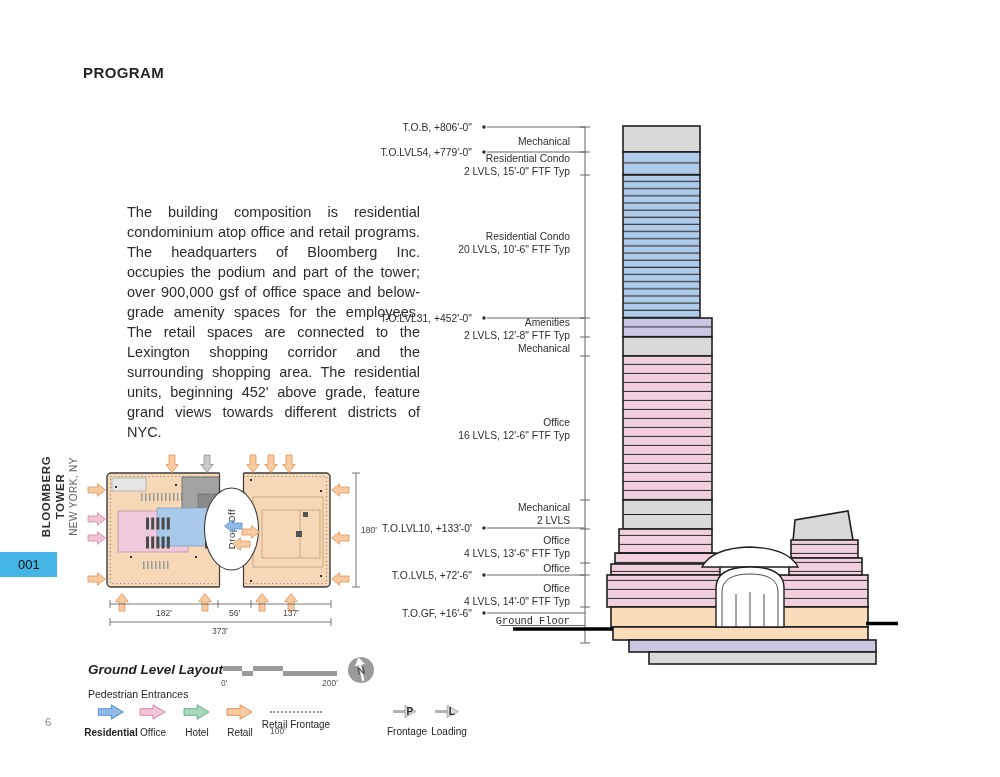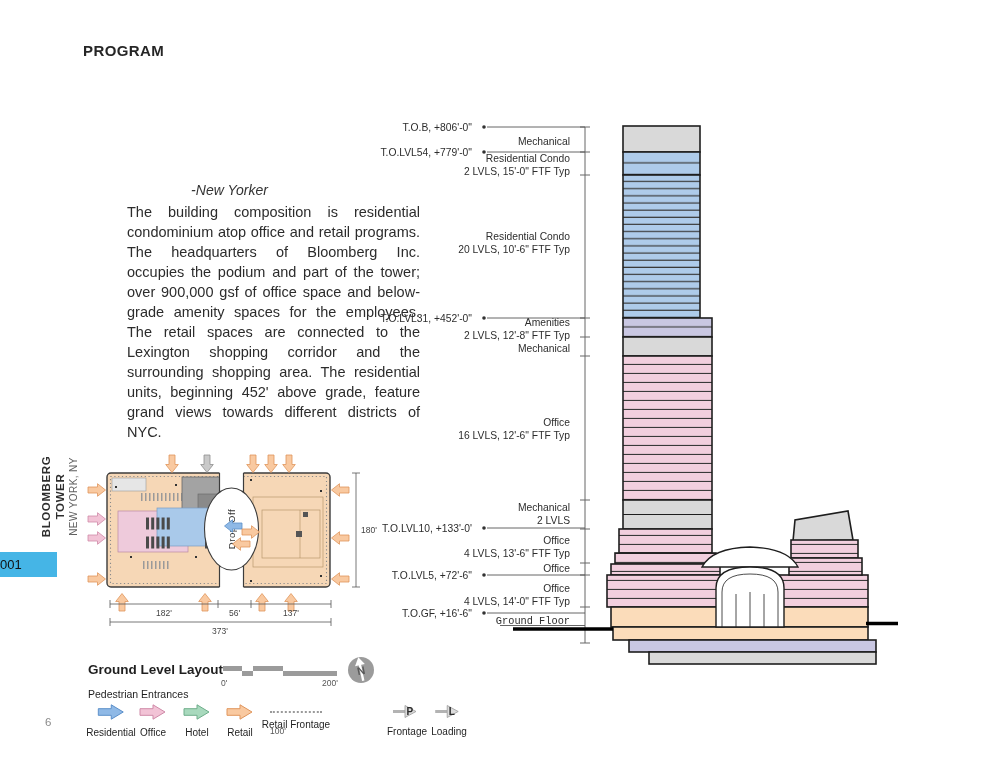--- a/index.html
+++ b/index.html
@@ -1,61 +1,60 @@
 <!DOCTYPE html>
 <html><head>
 <meta charset="utf-8">
 <style>
   html,body{margin:0;padding:0;background:#fff;}
   .canvas{position:relative;width:1000px;height:777px;background:#fff;overflow:hidden;
           font-family:"Liberation Sans",sans-serif;color:#333;}
   .abs{position:absolute;}
 
   
-  .program-title{left:83px;top:42px;font-size:15px;font-weight:bold;letter-spacing:.4px;color:#262626;}
+  .program-title{left:83px;top:64px;font-size:15px;font-weight:bold;letter-spacing:.4px;color:#262626;}
   .quote{left:83px;top:101px;width:293px;font-size:14.5px;font-style:italic;line-height:20px;
          text-align:justify;color:#3d3d3d;}
   .attribution{left:83px;top:182px;width:293px;text-align:center;font-style:italic;font-size:14px;color:#333;}
   .body-text{left:83px;top:202px;width:293px;font-size:14.5px;line-height:20px;text-align:justify;color:#2c2c2c;margin-left:44px;}
 
   
   .sidebar-rot{left:39px;top:557px;width:121px;transform:rotate(-90deg);transform-origin:0 0;
                text-align:center;line-height:1.25;}
   .sidebar-project{font-size:11.5px;font-weight:bold;letter-spacing:.6px;color:#2e2e2e;}
   .sidebar-location{font-size:10px;letter-spacing:.4px;color:#5f5f5f;}
   .badge{left:0;top:552px;width:57px;height:25px;background:#45b5e6;font-size:13px;color:#111;
-         line-height:25px;box-sizing:border-box;}
+         line-height:25px;padding-left:18px;box-sizing:border-box;}
   .page-number{left:45px;top:716px;font-size:11.5px;color:#8a8a8a;}
 
   
   .elev-labels{left:385px;top:0;width:87px;height:777px;pointer-events:none;}
   .elev-label{position:absolute;right:0;transform:translateY(-50%);font-size:10.3px;
               white-space:nowrap;color:#2d2d2d;}
   .zone-labels{left:420px;top:0;width:150px;height:777px;pointer-events:none;}
   .zone-label{position:absolute;right:0;transform:translateY(-50%);font-size:10.3px;line-height:13px;
               text-align:right;white-space:pre-line;color:#2d2d2d;padding-left:15px;}
 
   
-  .legend-title{left:88px;top:662px;font-size:13.5px;font-weight:bold;color:#1f1f1f;}
+  .legend-title{left:88px;top:662px;font-size:13.5px;font-weight:bold;color:#1f1f1f;font-style:italic;}
   .ped-title{left:88px;top:688px;font-size:10.5px;color:#1f1f1f;}
   .leg-item{position:absolute;top:703px;transform:translateX(-50%);text-align:center;}
   .leg-label{font-size:10px;color:#1f1f1f;margin-top:2px;white-space:nowrap;}
   .frontage-dots{width:52px;height:0;border-top:2px dotted #9a9a9a;margin:8px auto 6px auto;}
   .scalebar{left:223px;top:666px;width:114px;height:10px;}
   .sb-seg{position:absolute;background:#9b9b9b;height:5px;}
   .sb-label{position:absolute;top:678px;font-size:8.5px;color:#555;}
   svg text{font-family:"Liberation Sans",sans-serif;}
 </style>
 </head>
 <body>
 
 <div class="canvas">
 
   <div class="abs program-title">PROGRAM</div>
-  <div class="abs attribution">-New Yorker</div>
   <div class="abs body-text">The building composition is residential condominium atop office and retail programs. The headquarters of Bloomberg Inc. occupies the podium and part of the tower; over 900,000 gsf of office space and below-grade amenity spaces for the employees. The retail spaces are connected to the Lexington shopping corridor and the surrounding shopping area. The residential units, beginning 452' above grade, feature grand views towards different districts of NYC.</div>
 
   <div class="abs sidebar-rot">
     <div class="sidebar-project">BLOOMBERG TOWER</div>
     <div class="sidebar-location">NEW YORK, NY</div>
   </div>
   <div class="abs badge">001</div>
   <div class="abs page-number">6</div>
 
   <div class="abs elev-labels">
@@ -291,21 +290,21 @@
       <rect x="13.8" y="8" width="2.4" height="18"></rect>
       <polygon points="15,2 20,10 10,10"></polygon>
     </g>
     <text x="15" y="19.5" text-anchor="middle" font-size="11" font-weight="bold" fill="#5a5a5a" transform="rotate(-12 15 15)">N</text>
   </svg>
 
   <div class="abs ped-title">Pedestrian Entrances</div>
 
   <div>
 
-      <div class="leg-item" style="left: 111px; --fill: #8fb9e6; --stroke: #5b8fc9;">
+      <div class="leg-item" style="left: 111px; font-weight: bold; --fill: #8fb9e6; --stroke: #5b8fc9;">
         <svg width="28" height="18" viewBox="0 0 28 18">
           <path d="M1,5.7 H14 V1.8 L26,9 L14,16.2 V12.3 H1 Z" fill="var(--fill)" stroke="var(--stroke)" stroke-width="1"></path>
         </svg>
         <div class="leg-label">Residential</div>
       </div>
 
       <div class="leg-item" style="left: 153px; --fill: #f2c3d6; --stroke: #cf8aa8;">
         <svg width="28" height="18" viewBox="0 0 28 18">
           <path d="M1,5.7 H14 V1.8 L26,9 L14,16.2 V12.3 H1 Z" fill="var(--fill)" stroke="var(--stroke)" stroke-width="1"></path>
         </svg>

